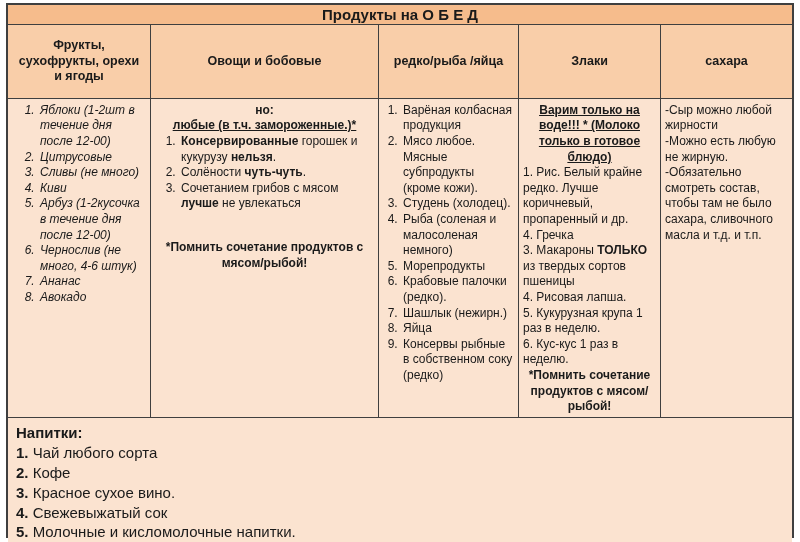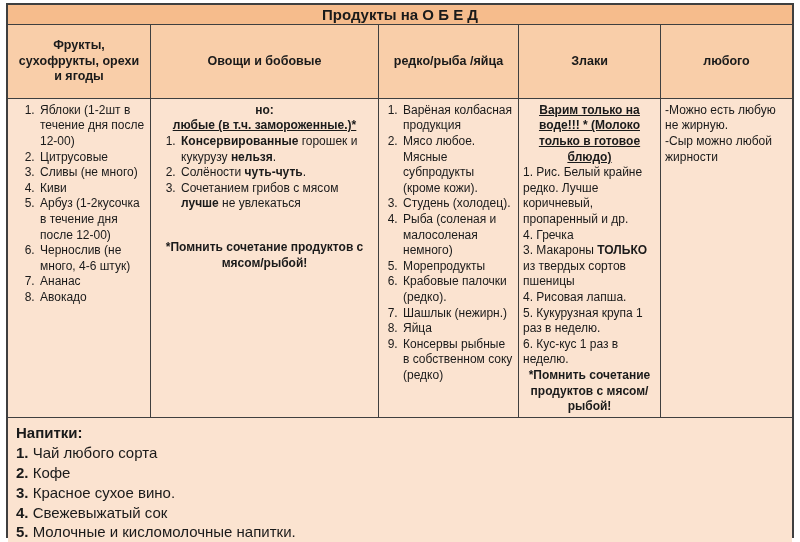--- a/index.html
+++ b/index.html
@@ -30,21 +30,21 @@
     min-height:34px;display:flex;align-items:center;justify-content:center;
     text-align:center;font-weight:bold;font-size:12.5px;line-height:1.25;
     padding:13px 6px;border-left:1px solid var(--border);
   }
   .hcell:first-child{border-left:none;}
   .brow{flex:1;border-bottom:1px solid var(--border);}
   .bcell{
     border-left:1px solid var(--border);
     padding:4px 4px 2px 4px;font-size:12px;line-height:1.3;overflow:hidden;
   }
-  .bcell:first-child{border-left:none;}
+  .bcell:first-child{border-left:none;font-style:italic;}
   .bcell ol{margin:0;padding-left:26px;}
   .bcell.c1 ol{padding-left:24px;}
   .bcell.c2 ol{padding-left:18px;}
   .bcell li{padding-left:2px;}
   .line{margin:0;}
   .center{text-align:center;}
   .spacer{height:28px;}
   .drinks{
     height:165px;background:var(--body-bg);
     padding:5px 8px;font-size:15px;line-height:1.33;
@@ -58,21 +58,21 @@
 <div class="page">
   <div class="tbl">
 
     <div class="title-row">Продукты на О Б Е Д</div>
 
     <div class="grid hrow">
       <div class="hcell">Фрукты, сухофрукты, орехи и ягоды</div>
       <div class="hcell">Овощи и бобовые</div>
       <div class="hcell">редко/рыба /яйца</div>
       <div class="hcell">Злаки</div>
-      <div class="hcell">любого</div>
+      <div class="hcell">сахара</div>
     </div>
 
     <div class="grid brow">
       <div class="bcell c0">
           <ol>
             <li>Яблоки (1-2шт в течение дня после 12-00)</li>
             <li>Цитрусовые</li>
             <li>Сливы (не много)</li>
             <li>Киви</li>
             <li>Арбуз (1-2кусочка в течение дня после 12-00)</li>
@@ -109,22 +109,23 @@
           <div class="line center"><u><b>Варим только на воде!!! * (Молоко только в готовое блюдо)</b></u></div>
           <div class="line">1. Рис. Белый крайне редко. Лучше коричневый, пропаренный и др.</div>
           <div class="line">4. Гречка</div>
           <div class="line">3. Макароны <b>ТОЛЬКО</b> из твердых сортов пшеницы</div>
           <div class="line">4. Рисовая лапша.</div>
           <div class="line">5. Кукурузная крупа 1 раз в неделю.</div>
           <div class="line">6. Кус-кус 1 раз в неделю.</div>
           <div class="line center"><b>*Помнить сочетание продуктов с мясом/рыбой!</b></div>
         </div>
       <div class="bcell c4">
+          <div class="line">-Сыр можно любой жирности</div>
           <div class="line">-Можно есть любую не жирную.</div>
-          <div class="line">-Сыр можно любой жирности</div>
+          <div class="line">-Обязательно смотреть состав, чтобы там не было сахара, сливочного масла и т.д. и т.п.</div>
         </div>
     </div>
 
     <div class="drinks">
       <div class="drinks-title line">Напитки:</div>
       <div>
           <div class="line"><b>1.</b> Чай любого сорта</div>
           <div class="line"><b>2.</b> Кофе</div>
           <div class="line"><b>3.</b> Красное сухое вино.</div>
           <div class="line"><b>4.</b> Свежевыжатый сок</div>

